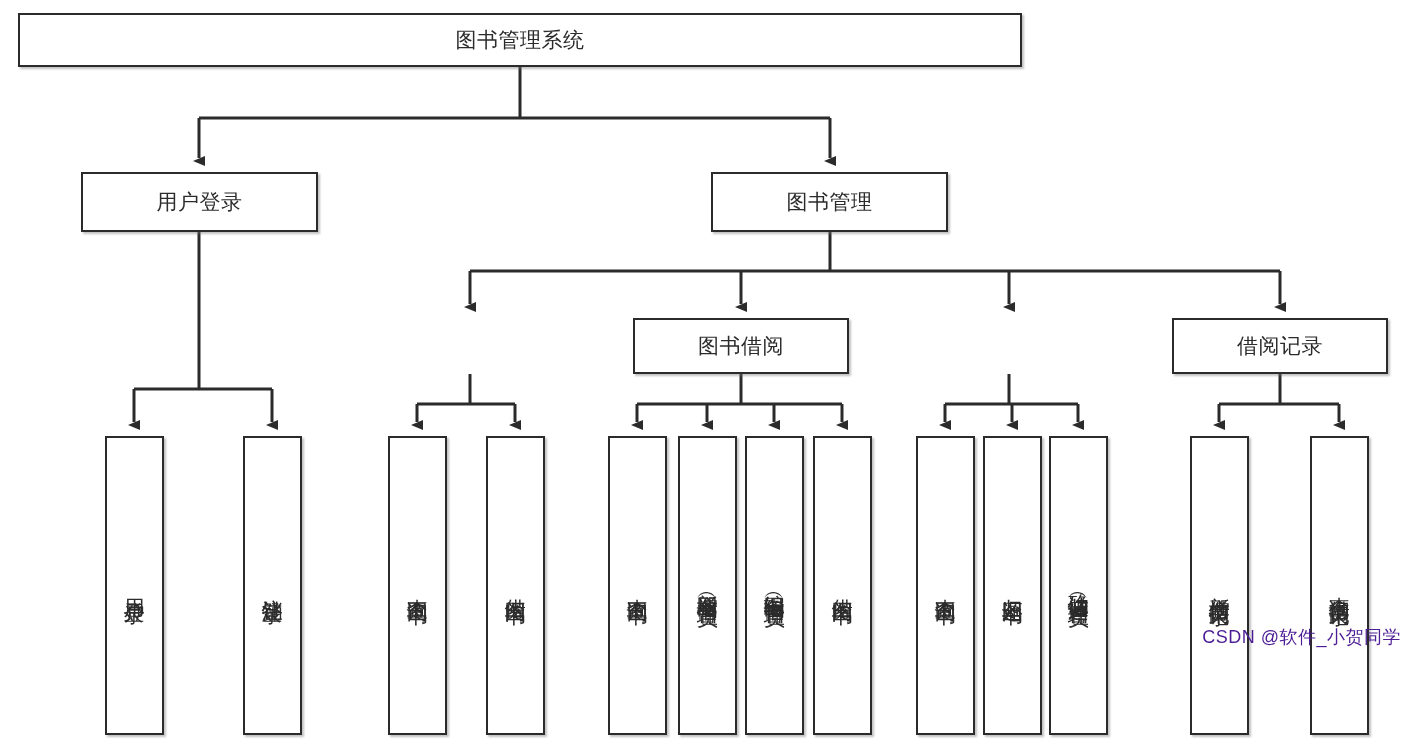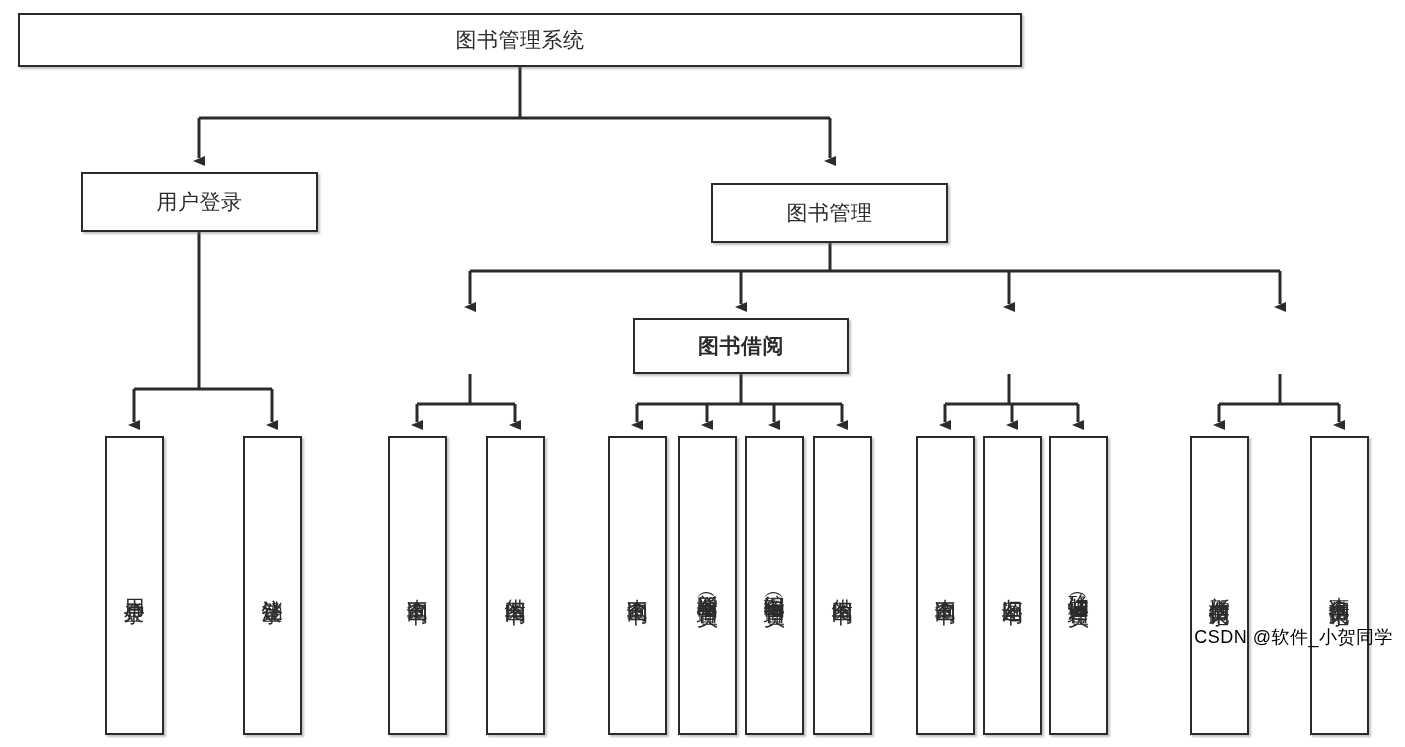--- a/index.html
+++ b/index.html
@@ -53,24 +53,24 @@
     text-orientation: upright;
     font-size: 21px;
     line-height: 1.32;
     letter-spacing: 2px;
     white-space: normal;
     text-align: center;
     max-height: 100%;
   }
   #watermark {
     position: absolute;
-    right: 12px;
+    right: 4px;
     bottom: 4px;
     font-size: 18px;
-    color: #000000;
+    color: #4c1d95;
     white-space: nowrap;
     letter-spacing: 0.5px;
   }
 </style>
 </head>
 <body>
 
 <div id="diagram-root">
 
   <svg id="diagram-svg" viewBox="0 0 1405 747" xmlns="http://www.w3.org/2000/svg">
@@ -135,26 +135,29 @@
     </g>
   </svg>
 
   <div class="node-box" style="left:18px; top:13px; width:1004px; height:54px;">
     <span class="node-label">图书管理系统</span>
   </div>
 
   <div class="node-box" style="left:81px; top:172px; width:237px; height:60px;">
     <span class="node-label">用户登录</span>
   </div>
-  <div class="node-box" style="left:711px; top:172px; width:237px; height:60px;margin-top:11px;">
+  <div class="node-box" style="left:711px; top:172px; width:237px; height:60px;">
     <span class="node-label">图书管理</span>
   </div>
 
-  <div class="node-box" style="left:633px; top:318px; width:216px; height:56px;font-weight:bold;">
+  <div class="node-box" style="left:633px; top:318px; width:216px; height:56px;">
     <span class="node-label">图书借阅</span>
+  </div>
+  <div class="node-box" style="left:1172px; top:318px; width:216px; height:56px;">
+    <span class="node-label">借阅记录</span>
   </div>
 
   <div class="node-box leaf" style="left:105px; top:436px; width:59px; height:299px;">
     <span class="node-label">用户登录</span>
   </div>
   <div class="node-box leaf" style="left:243px; top:436px; width:59px; height:299px;">
     <span class="node-label">注销登录</span>
   </div>
   <div class="node-box leaf" style="left:388px; top:436px; width:59px; height:299px;">
     <span class="node-label">查询图书</span>

